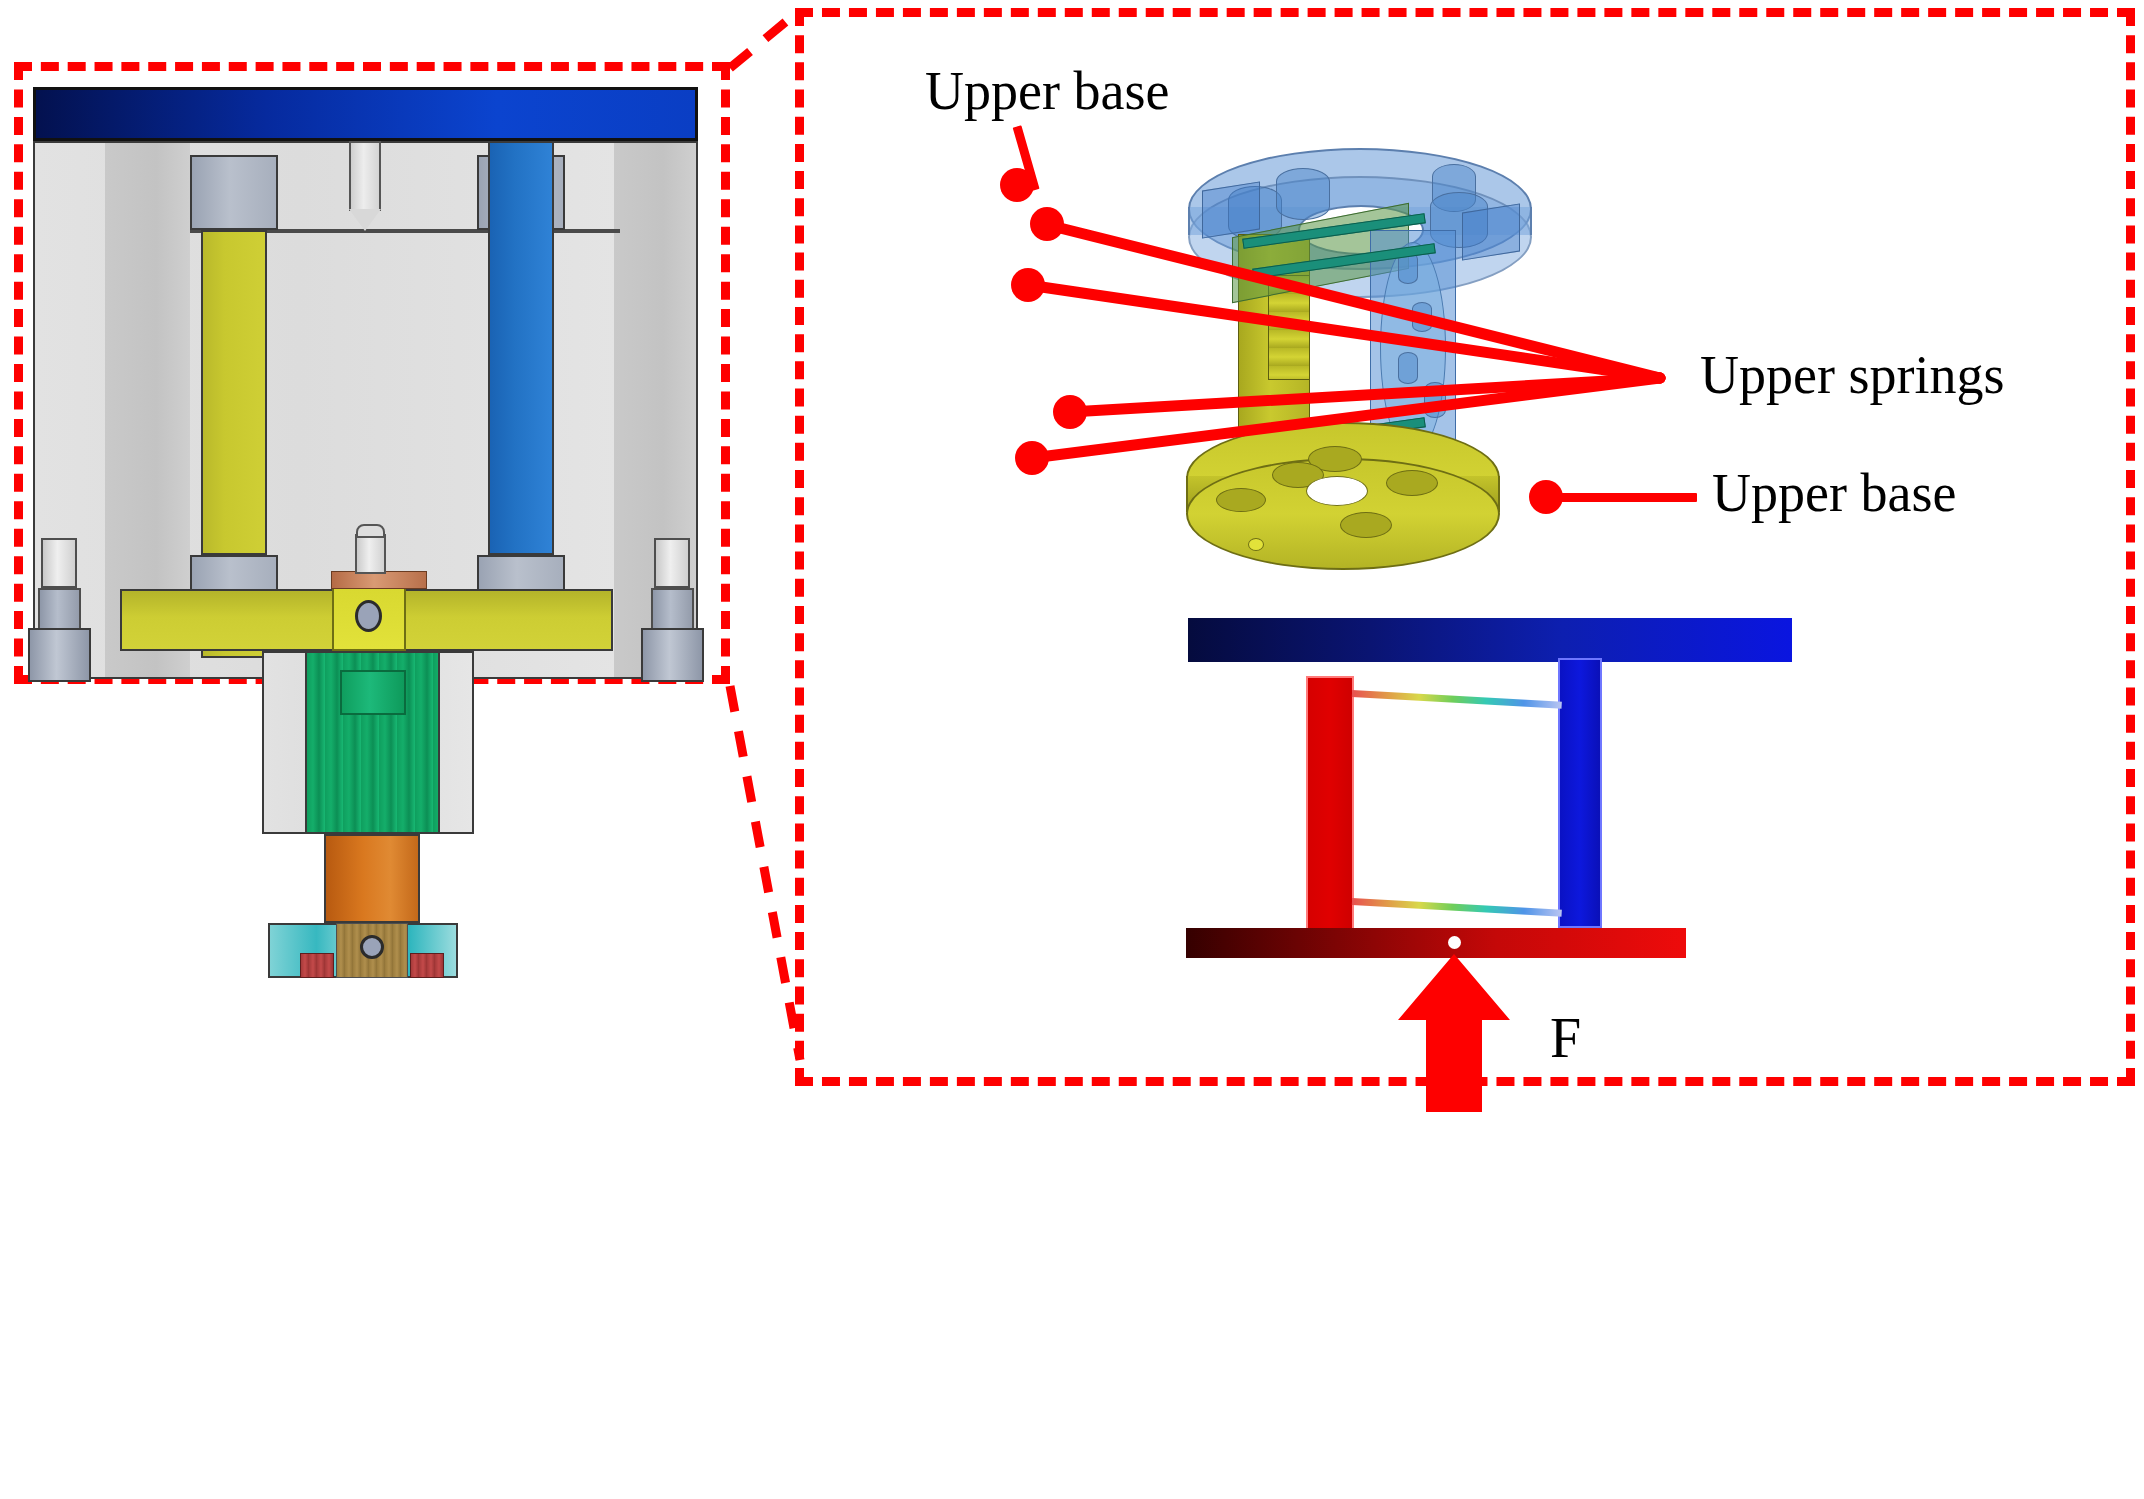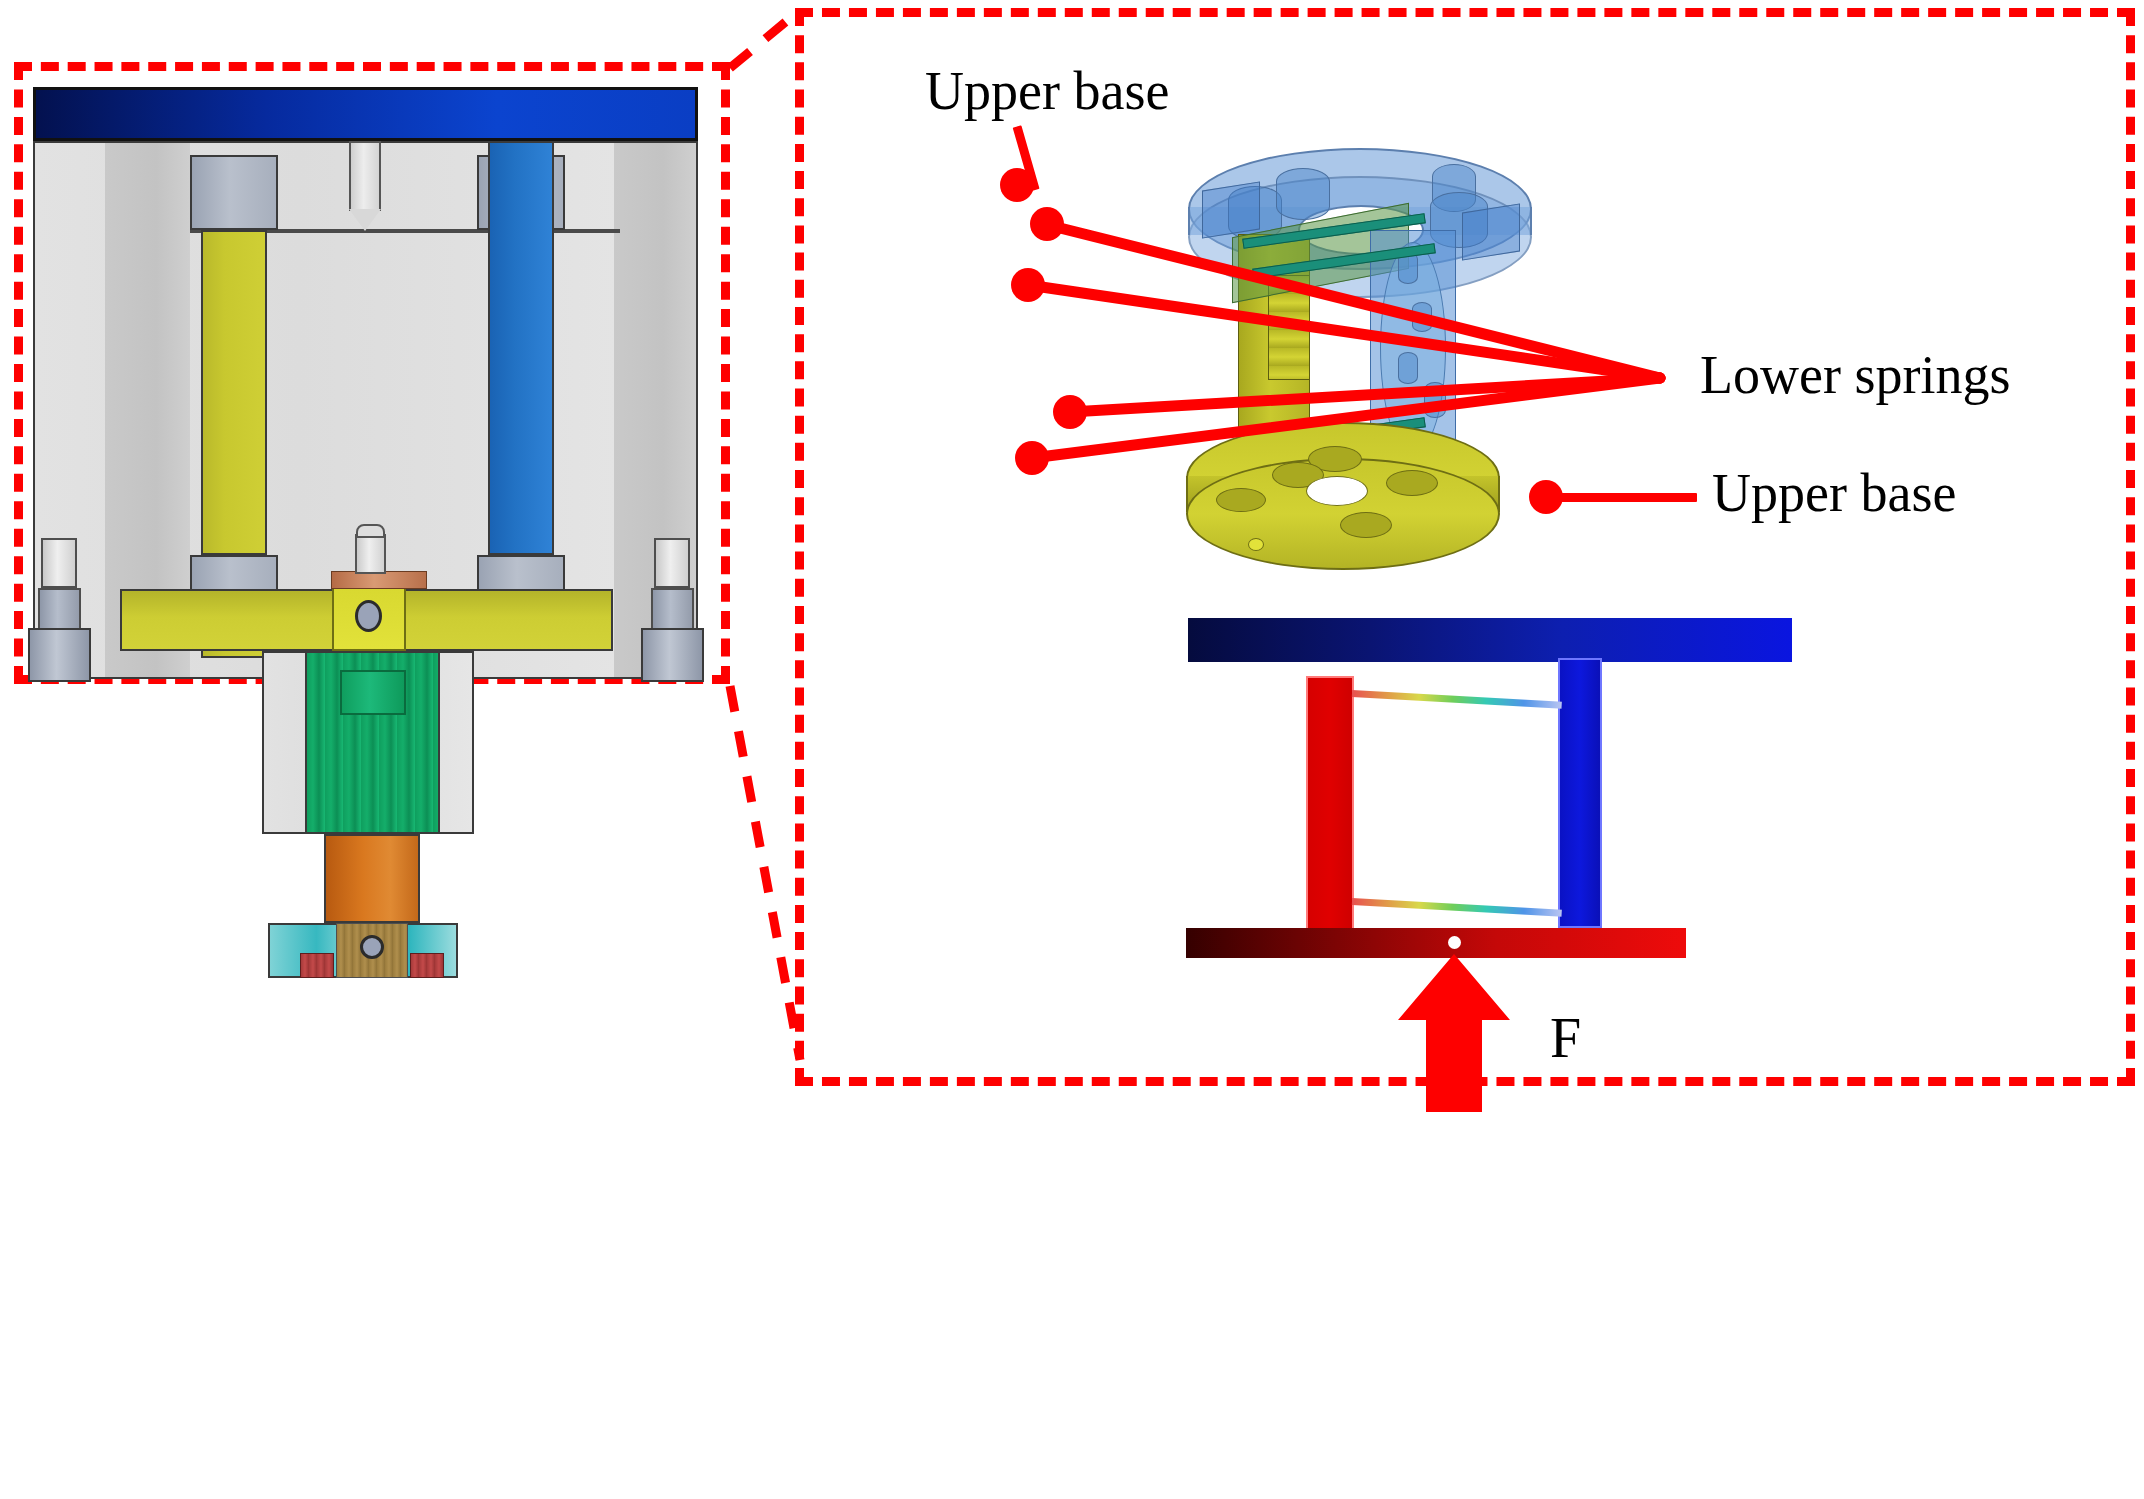--- a/index.html
+++ b/index.html
@@ -191,21 +191,21 @@
   <svg class="abs" style="left:1000px;top:200px;width:720px;height:300px;pointer-events:none;">
     <line x1="48" y1="25" x2="660" y2="178" stroke="#fe0000" stroke-width="11" stroke-linecap="round"></line>
     <line x1="28" y1="85" x2="660" y2="178" stroke="#fe0000" stroke-width="11" stroke-linecap="round"></line>
     <line x1="70" y1="212" x2="660" y2="178" stroke="#fe0000" stroke-width="11" stroke-linecap="round"></line>
     <line x1="32" y1="258" x2="660" y2="178" stroke="#fe0000" stroke-width="11" stroke-linecap="round"></line>
   </svg>
   <div class="dot" style="left:1030px;top:207px;width:34px;height:34px;"></div>
   <div class="dot" style="left:1011px;top:268px;width:34px;height:34px;"></div>
   <div class="dot" style="left:1053px;top:395px;width:34px;height:34px;"></div>
   <div class="dot" style="left:1015px;top:441px;width:34px;height:34px;"></div>
-  <div class="label" style="left:1700px;top:344px;font-size:54px;">Lower springs</div>
+  <div class="label" style="left:1700px;top:344px;font-size:54px;">Upper springs</div>
 
   <div class="dot" style="left:1529px;top:480px;width:34px;height:34px;"></div>
   <div class="leader" style="left:1552px;top:493px;width:145px;"></div>
   <div class="label" style="left:1712px;top:462px;font-size:54px;">Upper base</div>
 
   <div class="abs" style="left:1180px;top:610px;width:660px;height:480px;">
 
     <div class="abs" id="fea-top" style="left:8px;top:8px;width:604px;height:44px;"></div>
 
     <div class="abs" id="fea-blue-col" style="left:378px;top:48px;width:44px;height:270px;"></div>

